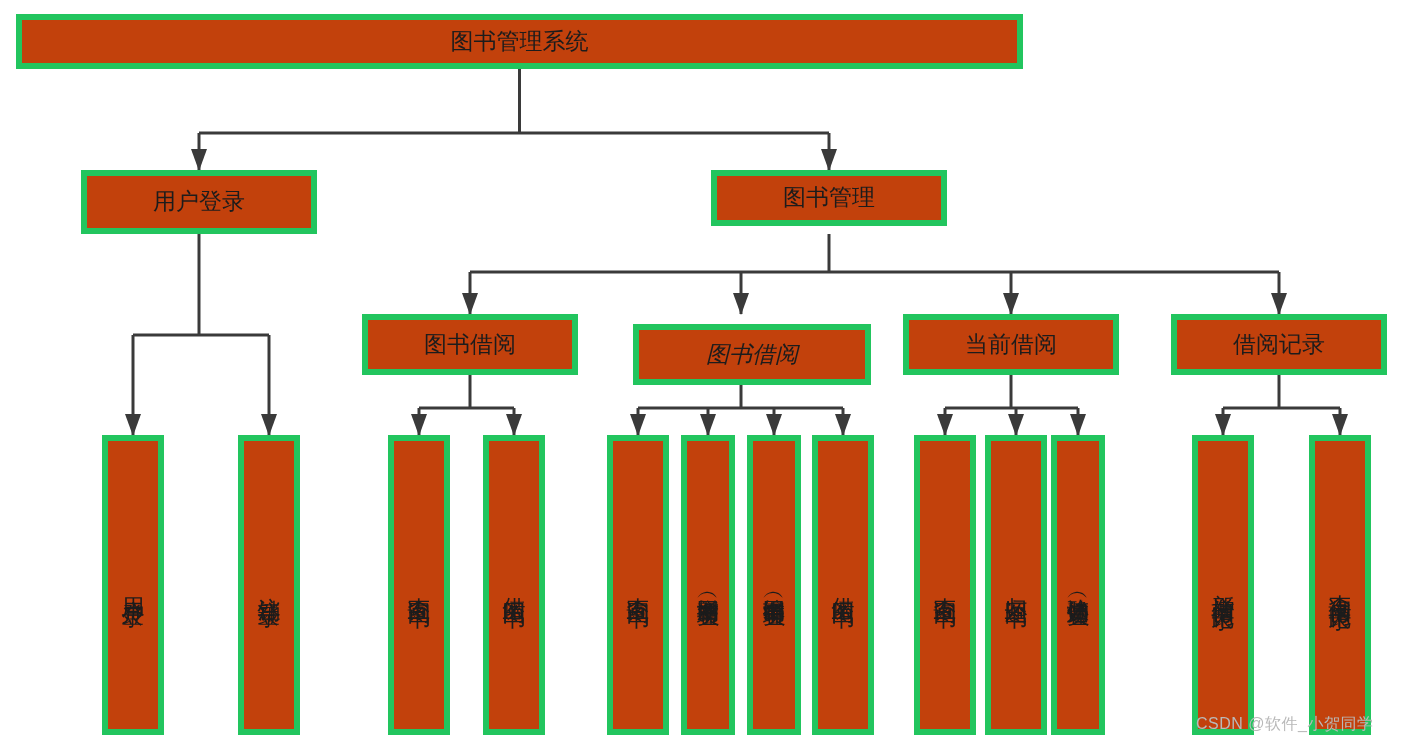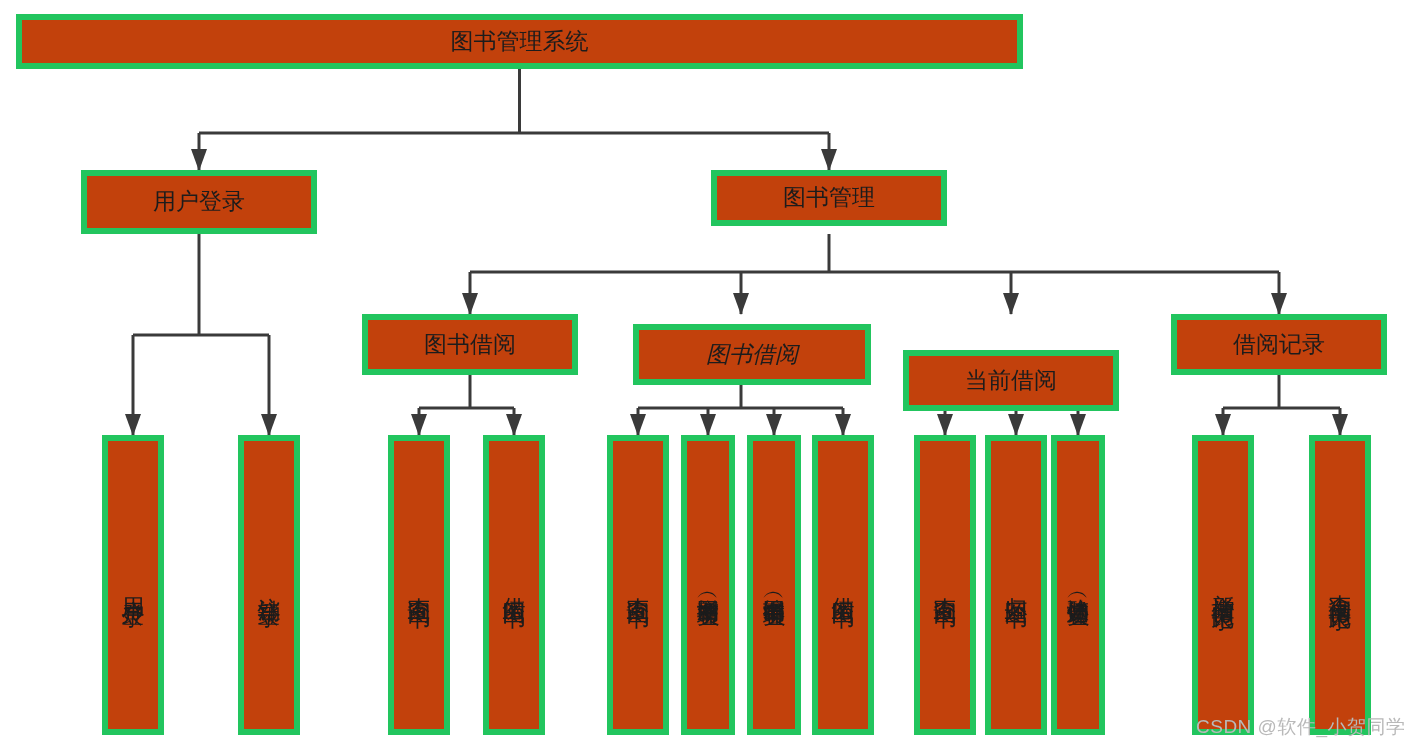--- a/index.html
+++ b/index.html
@@ -57,21 +57,21 @@
     font-size: 23px;
     letter-spacing: 3px;
     line-height: 1;
   }
   .node.vert.tight .label {
     font-size: 22px;
     letter-spacing: 1px;
   }
   .watermark {
     position: absolute;
-    font-size: 19px;
+    font-size: 16px;
     color: #b9b9b9;
     white-space: pre;
     letter-spacing: 0.5px;
   }
 </style>
 </head>
 <body>
 
 <div id="canvas">
   <svg class="edges" id="edge-layer" viewBox="0 0 1405 747" xmlns="http://www.w3.org/2000/svg">
@@ -137,21 +137,21 @@
       </div>
       <div class="node horiz" style="left: 711px; top: 170px; width: 236px; height: 56px;">
         <span class="label">图书管理</span>
       </div>
       <div class="node horiz" style="left: 362px; top: 314px; width: 216px; height: 61px;">
         <span class="label">图书借阅</span>
       </div>
       <div class="node horiz" style="left: 633px; top: 324px; width: 238px; height: 61px; font-style: italic;">
         <span class="label">图书借阅</span>
       </div>
-      <div class="node horiz" style="left: 903px; top: 314px; width: 216px; height: 61px; margin-top: 36px;">
+      <div class="node horiz" style="left: 903px; top: 314px; width: 216px; height: 61px;">
         <span class="label">当前借阅</span>
       </div>
       <div class="node horiz" style="left: 1171px; top: 314px; width: 216px; height: 61px; justify-content: center;">
         <span class="label">借阅记录</span>
       </div>
       <div class="node vert" style="left: 102px; top: 435px; width: 62px; height: 300px;">
         <span class="label">用户登录</span>
       </div>
       <div class="node vert" style="left: 238px; top: 435px; width: 62px; height: 300px;">
         <span class="label">注销登录</span>

